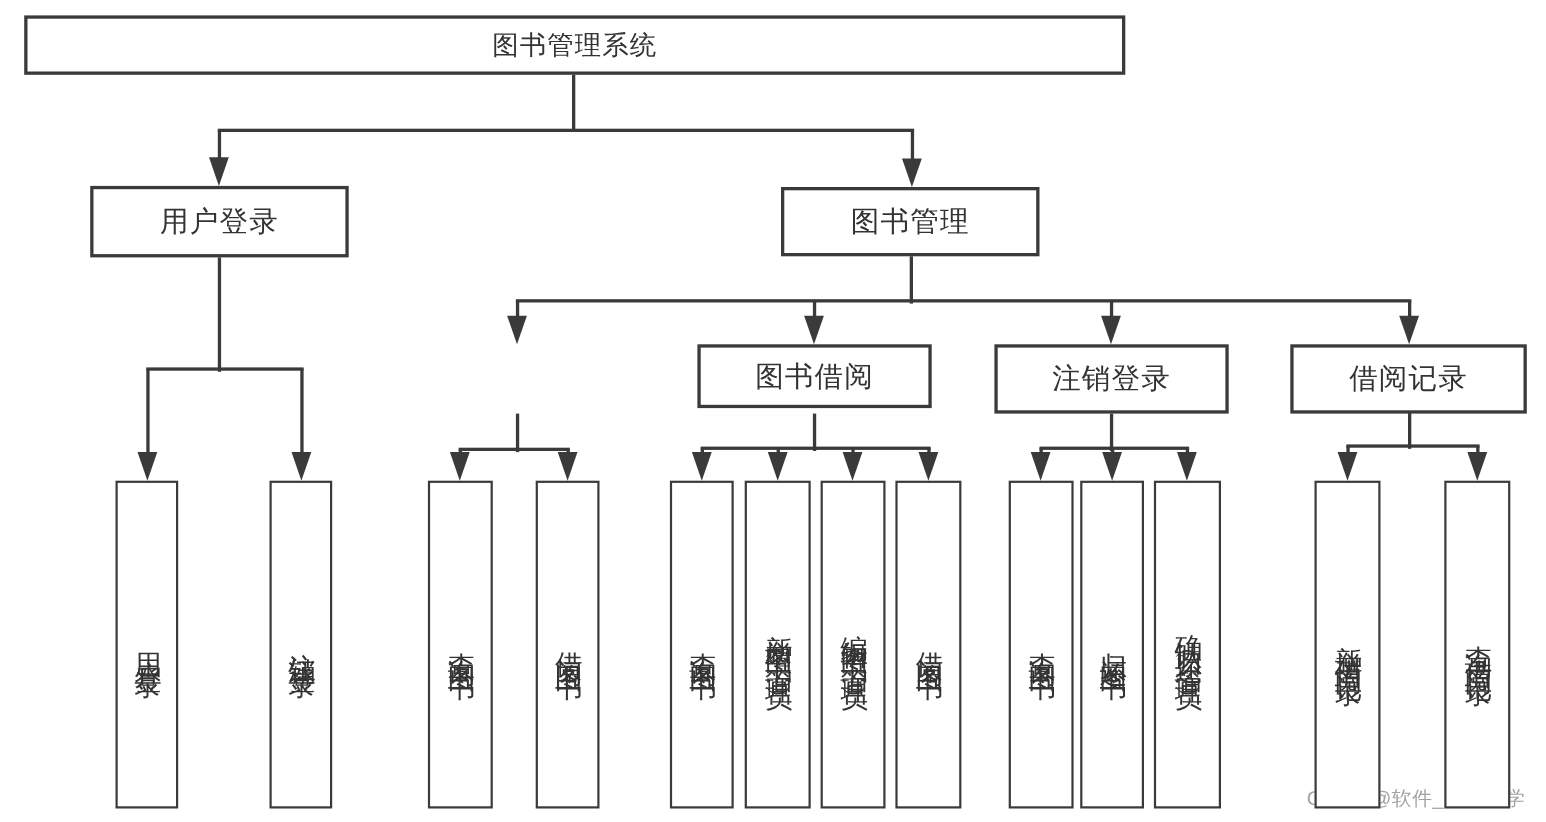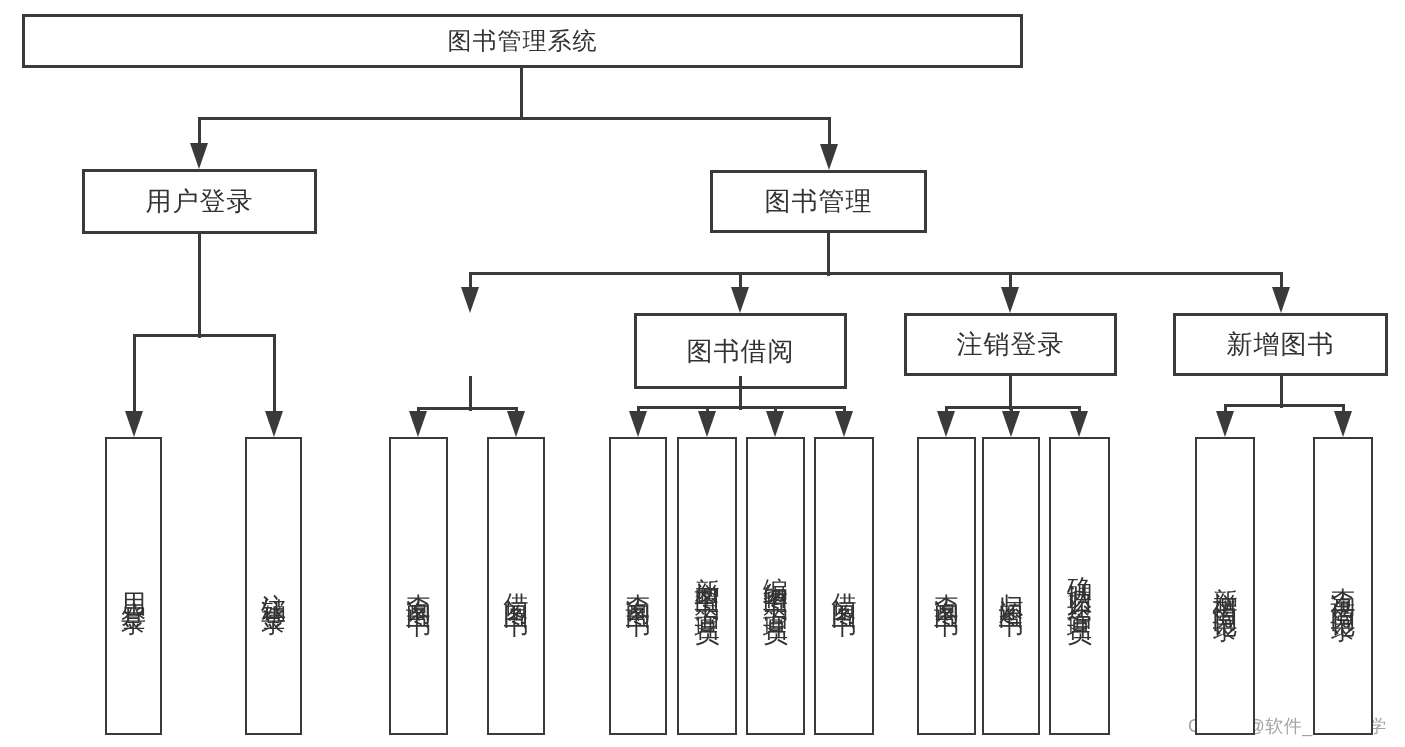--- a/index.html
+++ b/index.html
@@ -39,37 +39,37 @@
 <body>
 
 <div class="canvas" id="canvas" style="--line: #3a3a3a; --text: #333333; --bg: #ffffff; --wm: #a3a3a3;">
   <div class="watermark">CSDN @软件_小贺同学</div>
 <div class="node root" style="left: 22px; top: 14px; width: 1001px; height: 54px; justify-content: center;">
       <span class="lbl">图书管理系统</span>
     </div>
     <div class="node" style="left: 82px; top: 169px; width: 235px; height: 65px;">
       <span class="lbl">用户登录</span>
     </div>
-    <div class="node" style="left: 710px; top: 170px; width: 217px; height: 63px;">
+    <div class="node" style="left: 710px; top: 170px; width: 235px; height: 63px;">
       <span class="lbl">图书管理</span>
     </div>
     <div class="node leaf" style="left: 105px; top: 437px; width: 57px; height: 298px;">
       <span class="lbl">用户登录</span>
     </div>
     <div class="node leaf" style="left: 245px; top: 437px; width: 57px; height: 298px;">
       <span class="lbl">注销登录</span>
     </div>
-    <div class="node" style="left: 634px; top: 313px; width: 213px; height: 76px;">
+    <div class="node" style="left: 634px; top: 313px; width: 213px; height: 58px;">
       <span class="lbl">图书借阅</span>
     </div>
     <div class="node" style="left: 904px; top: 313px; width: 213px; height: 63px;">
       <span class="lbl">注销登录</span>
     </div>
     <div class="node" style="left: 1173px; top: 313px; width: 215px; height: 63px;">
-      <span class="lbl">新增图书</span>
+      <span class="lbl">借阅记录</span>
     </div>
     <div class="node leaf" style="left: 389px; top: 437px; width: 59px; height: 298px;">
       <span class="lbl">查询图书</span>
     </div>
     <div class="node leaf" style="left: 487px; top: 437px; width: 58px; height: 298px;">
       <span class="lbl">借阅图书</span>
     </div>
     <div class="node leaf" style="left: 609px; top: 437px; width: 58px; height: 298px;">
       <span class="lbl">查询图书</span>
     </div>

